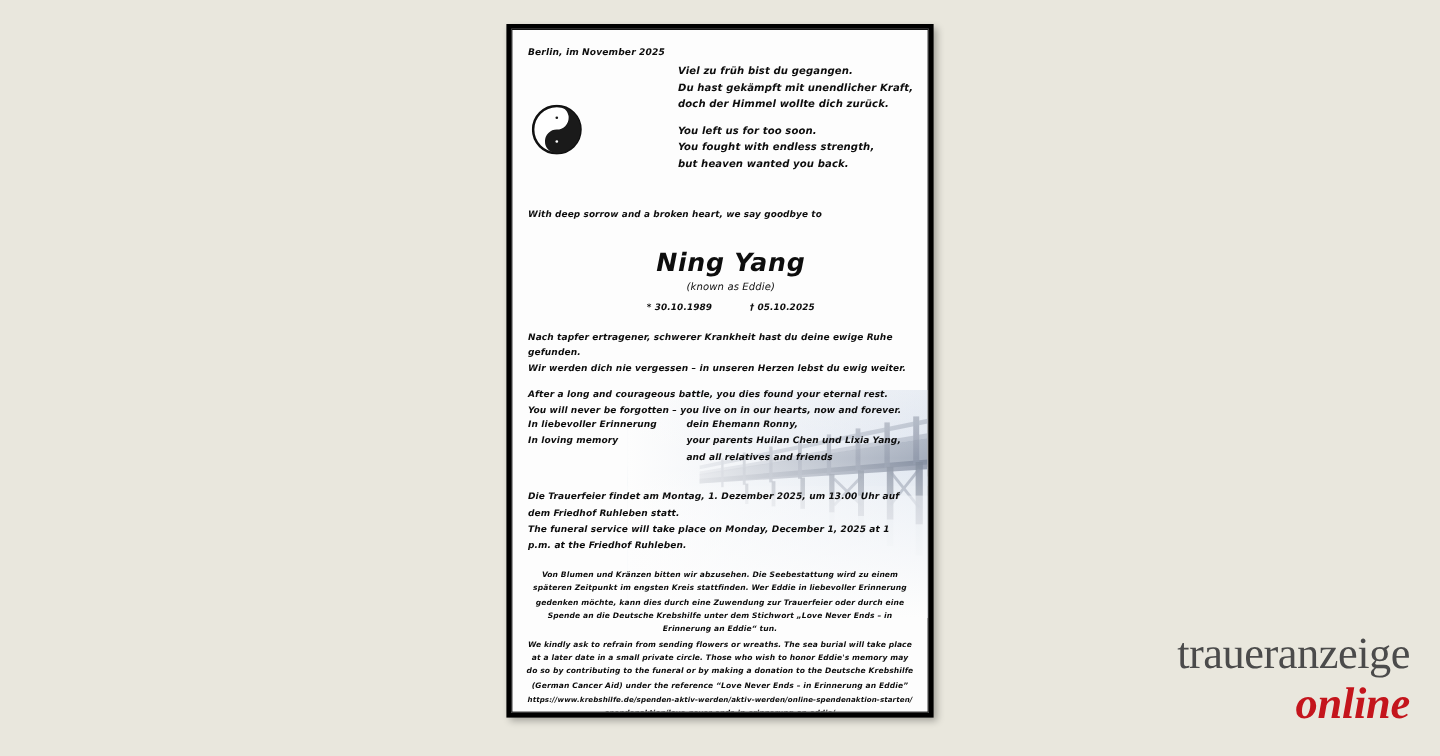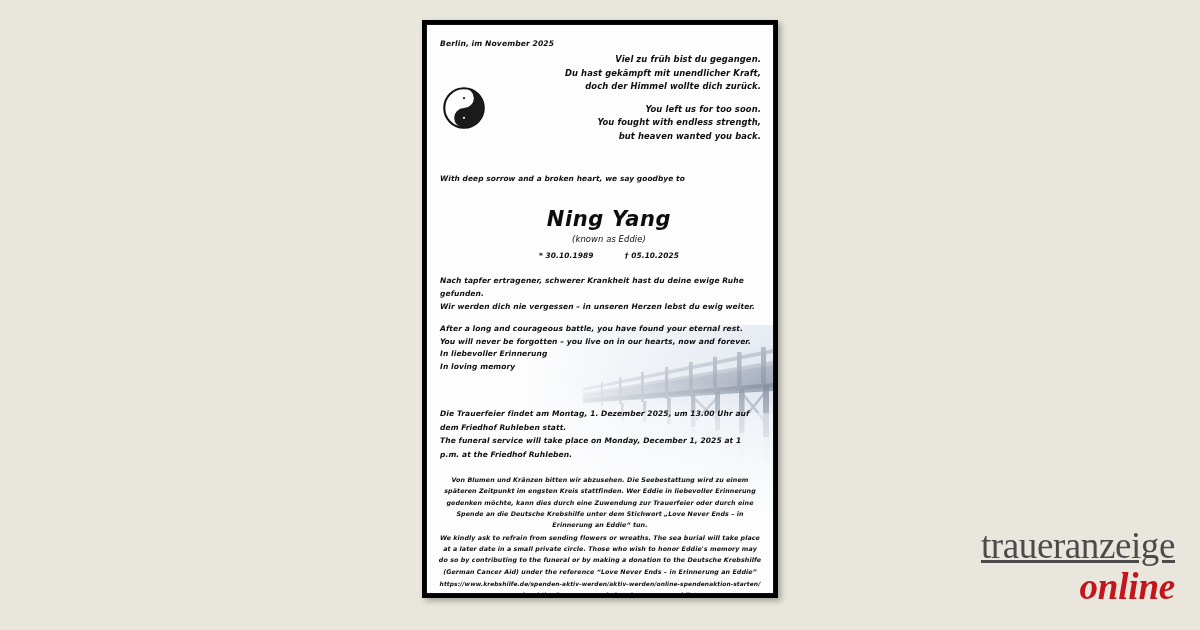--- a/index.html
+++ b/index.html
@@ -77,21 +77,20 @@
     position: absolute;
     left: 16px;
     top: 62px;
     width: 42px;
     height: 42px;
   }
   #verse-block {
     position: absolute;
     right: 12px;
     top: 28px;
-    text-align: right;
     font-size: 8.4px;
     font-weight: 600;
     line-height: 1.62;
   }
   #verse-block .gap { height: 9px; }
 
   
   #farewell {
     position: absolute;
     left: 13px;
@@ -188,21 +187,20 @@
     top: 527px;
     width: 270px;
     text-align: right;
     font-family: "Liberation Serif", serif;
     line-height: 1.0;
   }
   #brand-top {
     font-size: 37px;
     color: #4b4b4b;
     letter-spacing: -0.4px;
-    text-decoration: underline;
   }
   #brand-bottom {
     font-size: 37px;
     color: #c4151c;
     font-weight: 700;
     letter-spacing: -0.2px;
     margin-top: 4px;
     font-style: italic;
   }
 </style>
@@ -323,29 +321,34 @@
           <span>* 30.10.1989</span>
           <span class="dt-sep"></span>
           <span>† 05.10.2025</span>
         </div>
       </div>
 
       <div id="memorial" class="hand">
         <div>Nach tapfer ertragener, schwerer Krankheit hast du deine ewige Ruhe gefunden.</div>
         <div>Wir werden dich nie vergessen – in unseren Herzen lebst du ewig weiter.</div>
         <div class="para-gap"></div>
-        <div>After a long and courageous battle, you have found your eternal rest.</div>
+        <div>After a long and courageous battle, you dies found your eternal rest.</div>
         <div>You will never be forgotten – you live on in our hearts, now and forever.</div>
       </div>
 
       <div id="signature" class="hand">
         <div class="sig-labels">
           <div>In liebevoller Erinnerung</div>
           <div>In loving memory</div>
         </div>
+        <div class="sig-names">
+          <div>dein Ehemann Ronny,</div>
+          <div>your parents Huilan Chen und Lixia Yang,</div>
+          <div>and all relatives and friends</div>
+        </div>
       </div>
 
       <div id="service" class="hand">
         <div>Die Trauerfeier findet am Montag, 1. Dezember 2025, um 13.00 Uhr auf dem Friedhof Ruhleben statt.</div>
         <div>The funeral service will take place on Monday, December 1, 2025 at 1 p.m. at the Friedhof Ruhleben.</div>
       </div>
 
       <div id="fineprint" class="hand">
         <div>Von Blumen und Kränzen bitten wir abzusehen. Die Seebestattung wird zu einem späteren Zeitpunkt im engsten Kreis stattfinden. Wer Eddie in liebevoller Erinnerung gedenken möchte, kann dies durch eine Zuwendung zur Trauerfeier oder durch eine Spende an die Deutsche Krebshilfe unter dem Stichwort „Love Never Ends – in Erinnerung an Eddie“ tun.</div>
         <div class="fp-en">We kindly ask to refrain from sending flowers or wreaths. The sea burial will take place at a later date in a small private circle. Those who wish to honor Eddie's memory may do so by contributing to the funeral or by making a donation to the Deutsche Krebshilfe (German Cancer Aid) under the reference “Love Never Ends – in Erinnerung an Eddie”</div>

